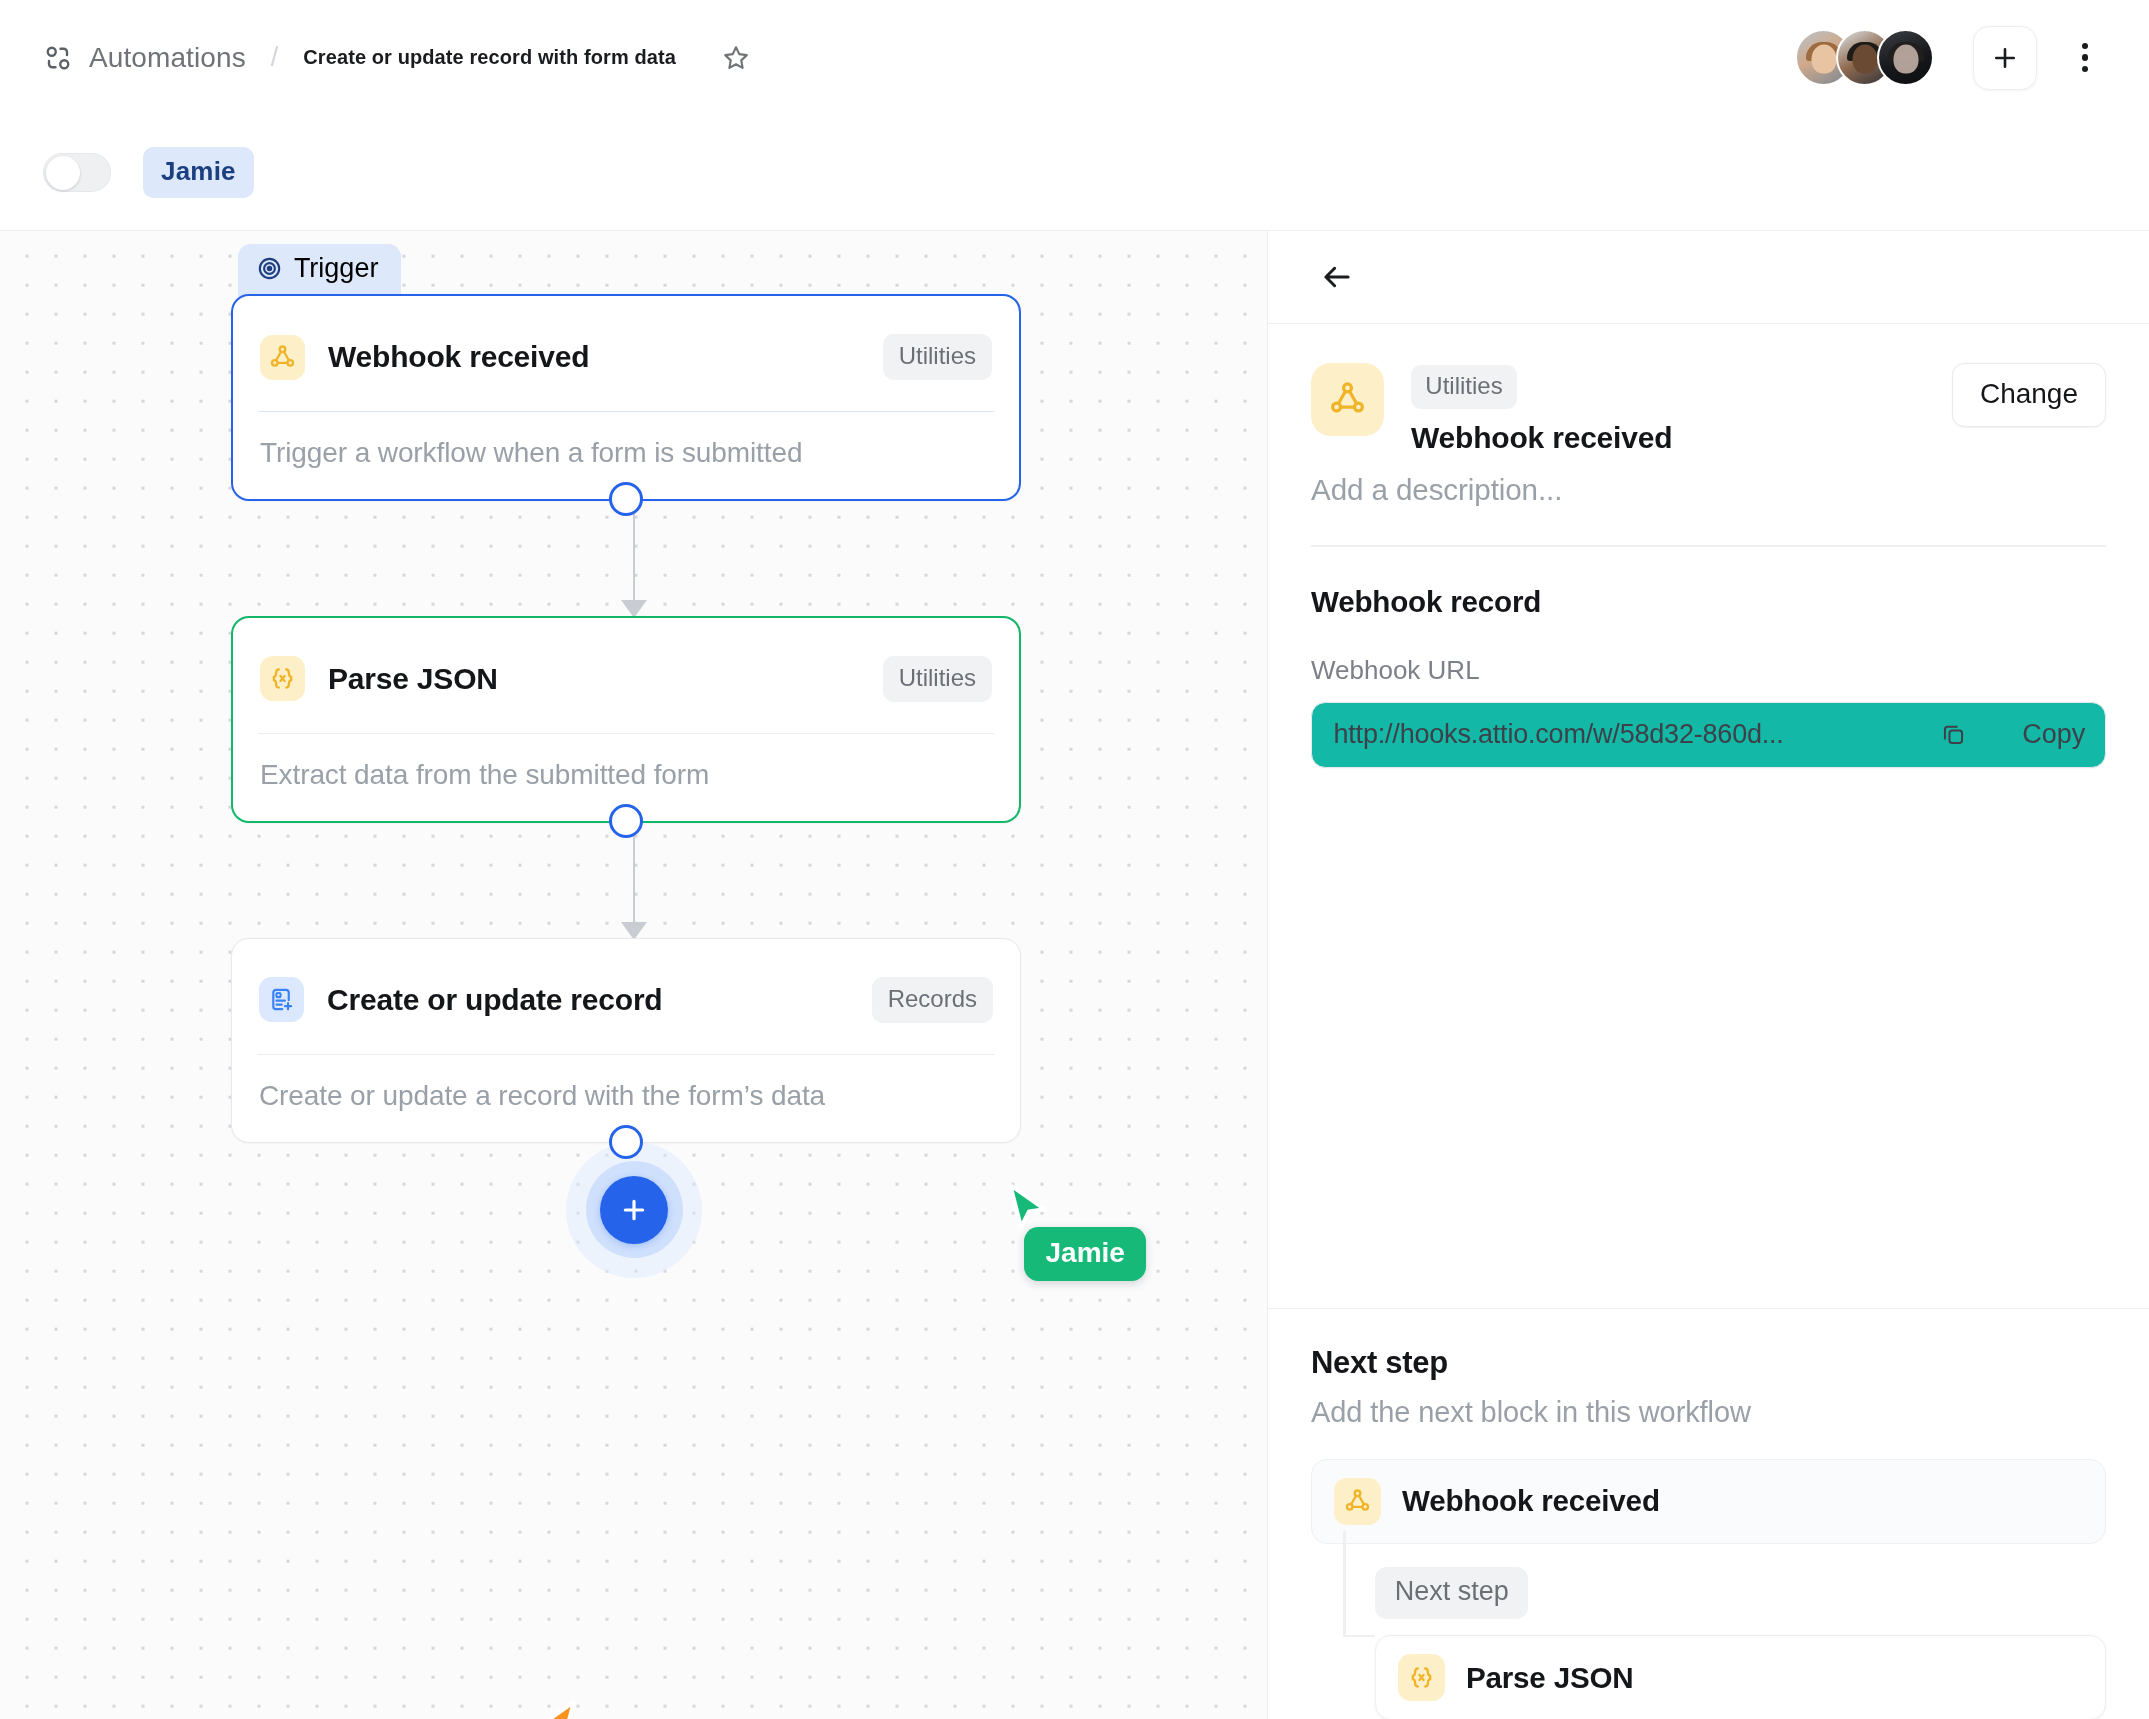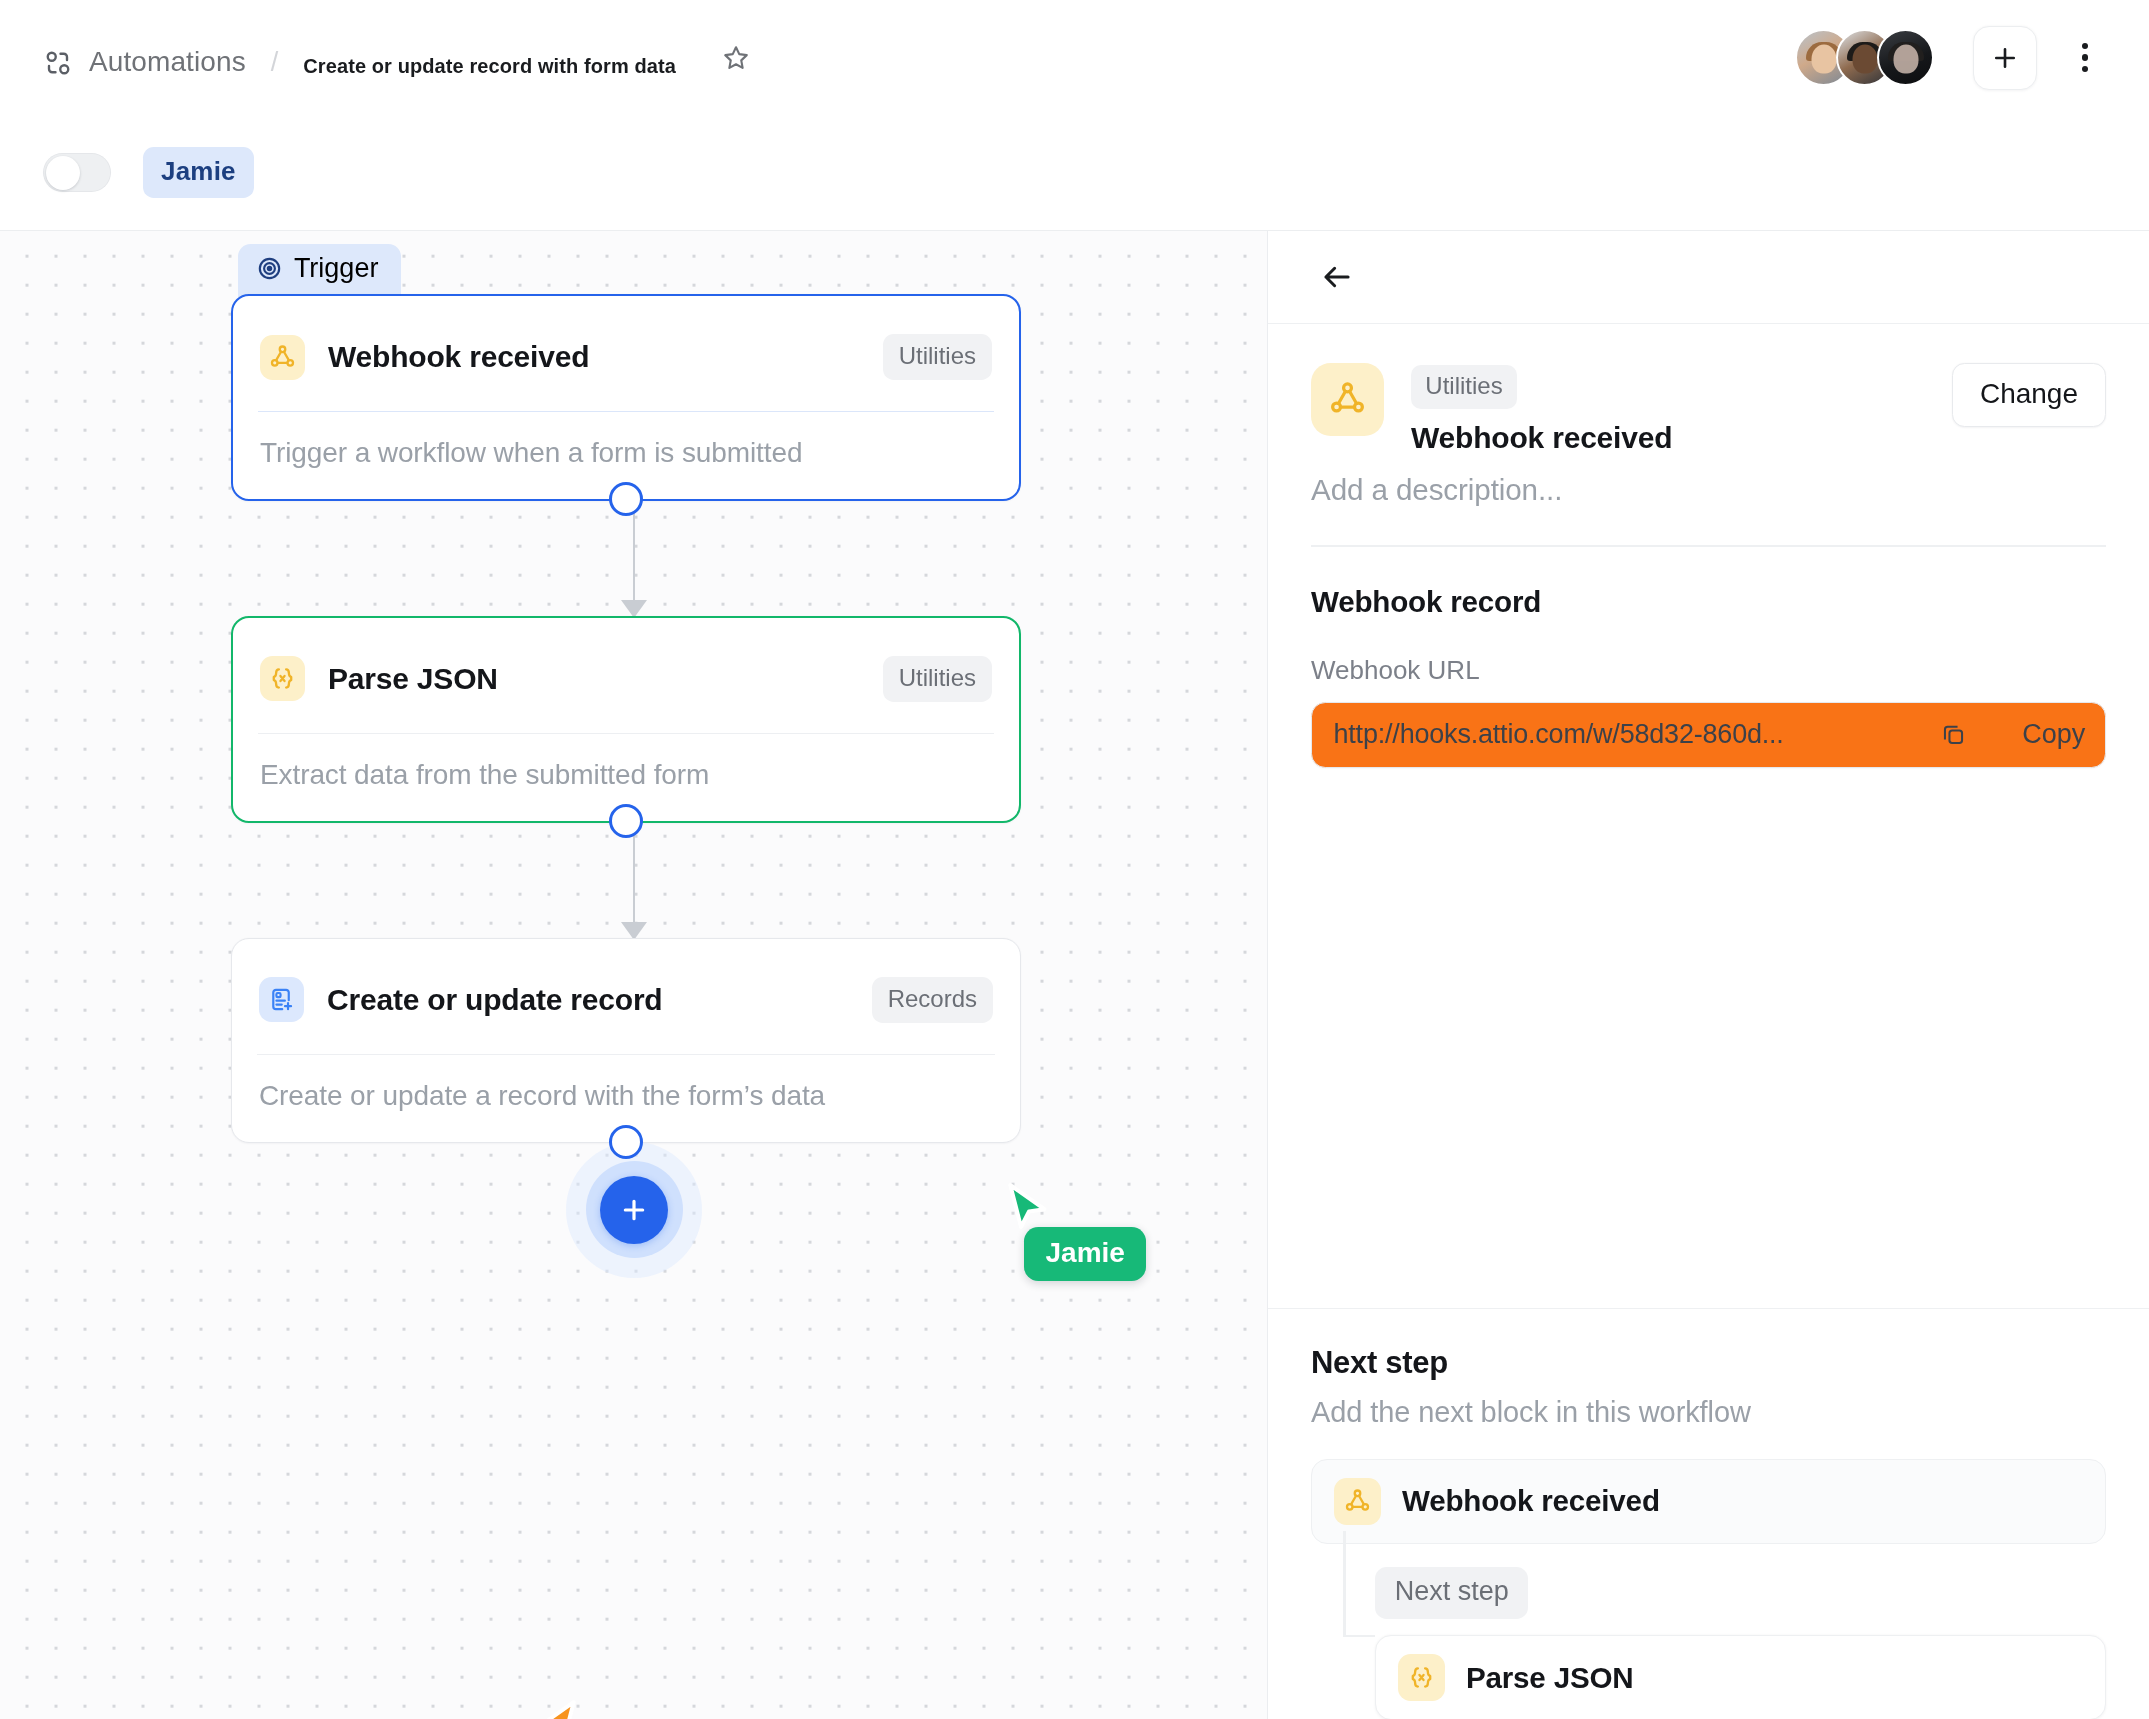--- a/index.html
+++ b/index.html
@@ -12,21 +12,21 @@
   }
   .app { position: relative; width: 2149px; height: 1720px; display: flex; flex-direction: column; }
 
   
   .topbar {
     height: 115px; flex: 0 0 115px;
     display: flex; align-items: center;
     padding: 0 39px 0 43px;
     background: #fff;
   }
-  .breadcrumb { display: flex; align-items: flex-end; gap: 16px; }
+  .breadcrumb { display: flex; align-items: center; gap: 16px; }
   .bc-icon { width: 30px; height: 30px; display: block; color: #5b5f66; }
   .bc-root {
     font-size: 28px; color: #6f7277; letter-spacing: 0.1px; white-space: nowrap;
   }
   .bc-sep { font-size: 27px; color: #d3d5d9; margin: 0 9px; }
   .bc-title {
     font-size: 20px; color: #1a1c1f; font-weight: 700; letter-spacing: 0.1px; white-space: nowrap;
   }
   .star-btn {
     width: 41px; height: 41px; margin-left: 23px;
@@ -222,21 +222,21 @@
     margin-left: auto; border: 1.3px solid #e8eaed; border-radius: 12.5px;
     background: #fff; padding: 14.3px 27px 16px; font-size: 28px; color: #14161a;
     font-weight: 500; box-shadow: 0 0.9px 1.8px rgba(16,24,40,.05); white-space: nowrap;
   }
   .desc-placeholder { margin-top: 18px; font-size: 29.6px; color: #9aa0a8; letter-spacing: -0.1px; }
   .panel-div { height: 1.3px; background: #eef0f2; margin: 38px 0 0; }
   .sec-title { margin-top: 38px; font-size: 29.6px; font-weight: 700; color: #14161a; letter-spacing: -0.2px; }
   .field-label { margin-top: 36px; font-size: 26px; color: #7c8089; }
   .url-field {
     margin-top: 16px; height: 66px; border: 1.3px solid #e6e8ec; border-radius: 14.3px;
-    display: flex; align-items: center; padding: 0 19.7px 0 21.5px; background: #f97316;
+    display: flex; align-items: center; padding: 0 19.7px 0 21.5px; background: #14b8a6;
     box-shadow: 0 0.9px 1.8px rgba(16,24,40,.03);
   }
   .url-text {
     font-size: 27px; color: #3c4149; white-space: nowrap; overflow: hidden;
     text-overflow: ellipsis; flex: 1 1 auto; letter-spacing: -0.2px;
   }
   .copy-btn { display: flex; align-items: center; gap: 10.7px; flex: 0 0 auto; margin-left: 12.5px; }
   .copy-label { font-size: 27px; color: #3c4149; margin-left: 45px; }
   .help-text {
     margin-top: 23px; font-size: 27px; line-height: 1.46; color: #7c8089; letter-spacing: -0.1px;

